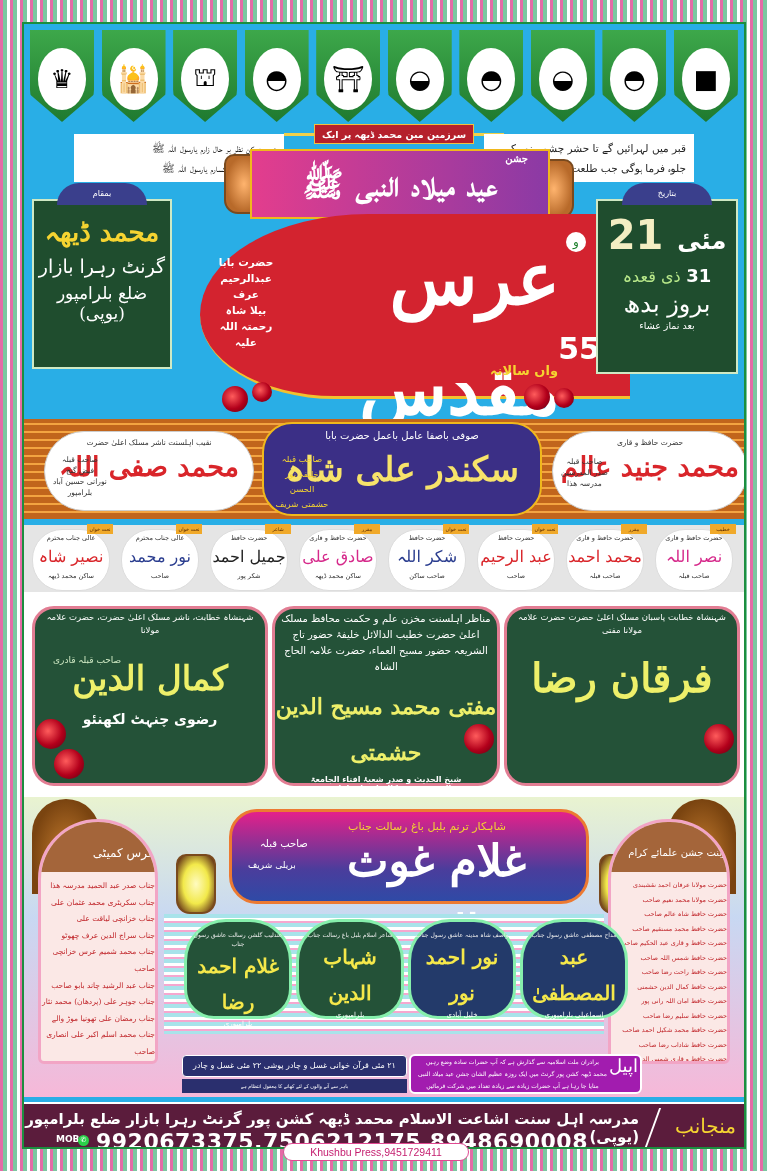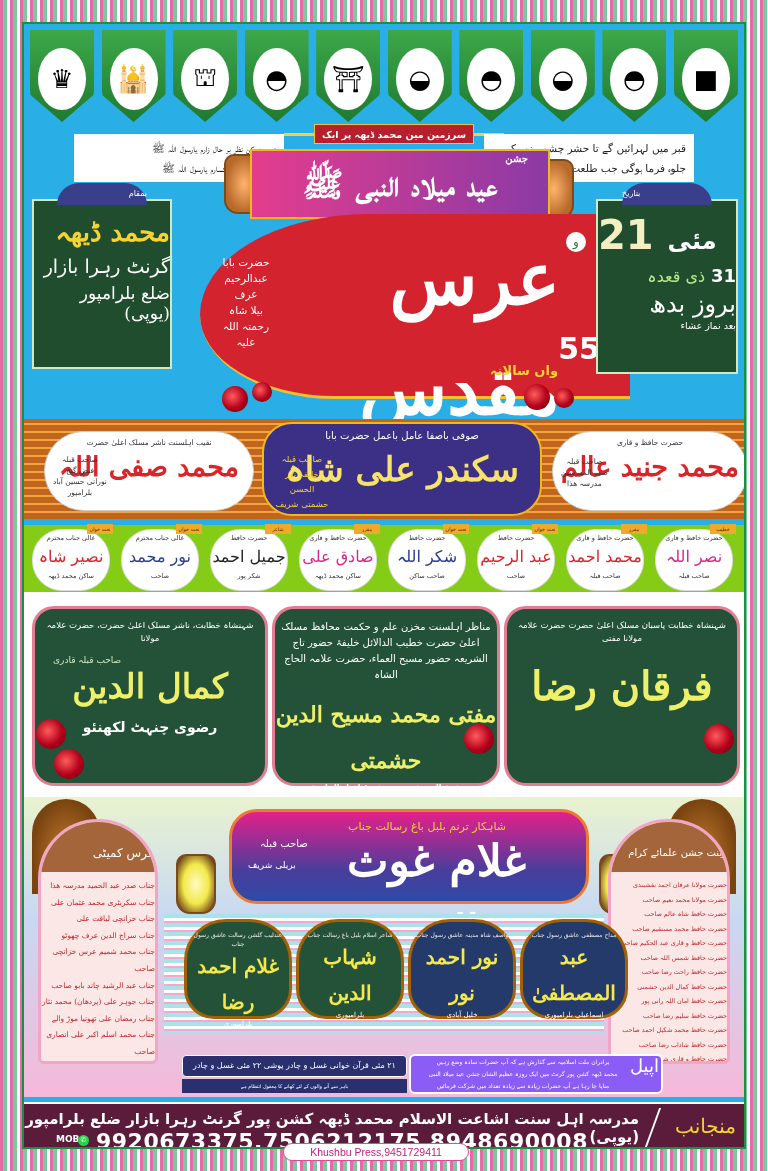--- a/index.html
+++ b/index.html
@@ -18,25 +18,25 @@
 .tagline{position:absolute;top:100px;left:290px;width:160px;height:20px;background:#b5202c;color:#fff;font-size:9.5px;font-weight:bold;text-align:center;line-height:20px;border:1px solid #f0c040}
 .tag-bar{position:absolute;top:109px;left:260px;width:220px;height:3px;background:#f0d04a}
 
 .milad{position:absolute;top:125px;left:226px;width:300px;height:70px;background:linear-gradient(90deg,#e33d8d,#8b3aa5);border:2px solid #f0b81c;color:#fff;font-size:34px;font-weight:bold;text-align:center;line-height:66px;font-family:"DejaVu Serif",serif}
 .milad small{position:absolute;top:2px;right:20px;font-size:10px;line-height:12px}
 .lantern{position:absolute;width:40px;height:60px;background:radial-gradient(ellipse at 50% 50%,#ffb46e,#b86a2a 70%);border-radius:10px 10px 14px 14px;border:2px solid #7a4a1e;font-size:0}
 
 .urs{position:absolute;top:190px;left:176px;width:430px;height:185px;background:#d3232f;border-radius:200px 40px 0 160px/120px 40px 0 100px;border-bottom:3px solid #f3c12f}
 .urs-title{position:absolute;right:70px;top:10px;font-size:72px;color:#fff;font-weight:bold;font-family:"DejaVu Serif",serif;line-height:110px}
 .urs-vao{position:absolute;right:44px;top:18px;width:20px;height:20px;border-radius:50%;background:#fff;color:#1a7f2a;font-size:12px;text-align:center;line-height:20px}
-.urs-side{position:absolute;left:6px;top:40px;width:80px;color:#fff;font-size:10.5px;font-weight:normal;text-align:center;line-height:16px}
+.urs-side{position:absolute;left:6px;top:40px;width:80px;color:#fff;font-size:10.5px;font-weight:bold;text-align:center;line-height:16px}
 .urs-num{position:absolute;right:30px;bottom:30px;font-size:30px;color:#fff;font-weight:bold}
 .urs-annual{position:absolute;right:72px;bottom:18px;font-size:13px;color:#f5d431;font-weight:bold}
 
-.panel-green{position:absolute;background:#1f4d2e;border:2px solid #cfe9c4;color:#fff;}
+.panel-green{position:absolute;background:#1f4d2e;border:2px solid #cfe9c4;color:#fff;text-align:center}
 .panel-cap{position:absolute;left:50%;transform:translateX(-50%);top:-18px;width:90px;height:22px;background:#3a3f8c;border-radius:40px 40px 0 0;color:#fff;font-size:8px;line-height:22px}
 .place .l1{font-size:26px;color:#f5d431;font-weight:bold;margin-top:16px;font-family:"DejaVu Serif",serif}
 .place .l2{font-size:19px;margin-top:8px;font-family:"DejaVu Serif",serif}
 .place .l3{font-size:17px;margin-top:6px;font-family:"DejaVu Serif",serif}
 .date .day{font-size:40px;font-weight:bold;color:#f4eec2;margin-top:12px;line-height:44px}
 .date .day span{color:#fff;font-size:24px}
 .date .hij{font-size:18px;margin-top:2px}
 .date .hij span{color:#b8e88a;font-size:16px}
 .date .wd{font-size:24px;margin-top:4px;font-family:"DejaVu Serif",serif}
 .date .af{font-size:9.5px;margin-top:2px}
@@ -47,53 +47,53 @@
  repeating-linear-gradient(0deg,#c1651c 0 6px,#f3a441 6px 8px),#c46a1c}
 .cloud{position:absolute;background:#fff;border-radius:40px;border:1px solid #ccc;text-align:center}
 .cloud .sm{font-size:7.5px;color:#333;margin-top:6px}
 .cloud .big{font-size:27px;font-weight:bold;color:#d9252a;font-family:"DejaVu Serif",serif;line-height:40px}
 .cloud .side{position:absolute;font-size:7.5px;color:#333;line-height:11px}
 .center-blue{position:absolute;left:238px;top:3px;width:280px;height:94px;background:#3b2f86;border:2px solid #f0b81c;border-radius:30px;color:#fff;text-align:center}
 .center-blue .sm{font-size:10px;margin-top:6px}
 .center-blue .big{font-size:34px;color:#f7e36a;font-weight:bold;font-family:"DejaVu Serif",serif;line-height:56px}
 .center-blue .side{position:absolute;left:10px;top:28px;font-size:8.5px;line-height:15px;color:#f5d431;text-align:center;width:56px}
 
-.purple-row{position:absolute;left:0;right:0;top:498px;height:70px;background:#84cc16;border-top:3px solid #29aee6}
+.purple-row{position:absolute;left:0;right:0;top:498px;height:70px;background:#e5e5e5;border-top:3px solid #29aee6}
 .pill{position:absolute;top:4px;width:78px;height:62px;background:#fff;border-radius:30px;text-align:center;border:1px solid #ddd}
 .pill .t{font-size:6.5px;color:#333;margin-top:4px}
 .pill .n{font-size:16px;font-weight:normal;font-family:"DejaVu Serif",serif;line-height:30px}
 .pill .b{font-size:6.5px;color:#333}
 .pill .badge{position:absolute;right:-4px;top:-6px;width:26px;height:10px;background:#f0a92a;font-size:5px;line-height:10px;color:#5a2a00}
 
 .white-zone{position:absolute;left:0;right:0;top:568px;height:205px;background:#fff}
 .tri{position:absolute;top:582px;width:236px;height:180px;background:#245238;border:3px solid #e27d93;border-radius:22px;color:#fff;text-align:center}
-.tri .sm{font-size:8.5px;margin-top:10px;line-height:13px;padding:0 6px}
+.tri .sm{font-size:8.5px;margin-top:2px;line-height:13px;padding:0 6px}
 .tri .big{font-size:34px;font-weight:bold;color:#eef06a;font-family:"DejaVu Serif",serif;line-height:66px;margin-top:8px}
 .tri .sub{font-size:14px;font-weight:bold;margin-top:0}
 .tri .rt{position:absolute;top:46px;left:18px;font-size:9px;color:#cfe9c4}
 
 .lower{position:absolute;left:0;right:0;top:773px;height:300px;background:linear-gradient(180deg,#e9f3d0 0,#c8d8f2 40%,#f6b8d8 100%)}
 .dome-bg{position:absolute;width:68px;height:95px;background:radial-gradient(ellipse at 50% 60%,#c37b2f,#7a4410 70%);border-radius:40px 40px 0 0}
 .committee{position:absolute;top:795px;width:120px;height:245px;background:#fbe8e6;border:3px solid #f2a5c5;border-radius:60px 60px 6px 6px;text-align:right;overflow:hidden}
 .committee .hdr{height:50px;background:#a4653a;color:#fff;font-size:12px;line-height:62px;border-radius:60px 60px 0 0}
 .committee ul{list-style:none;font-size:7.5px;color:#c0252a;line-height:16.6px;margin-top:6px;font-family:"DejaVu Serif",serif}
 .committee.zinat ul{font-size:6.4px;line-height:14.5px}
 .ghazali{position:absolute;left:205px;top:785px;width:360px;height:95px;background:linear-gradient(180deg,#e4208a,#4a3d9c 65%,#2f4aa6);border:3px solid #ec7a32;border-radius:28px;color:#fff}
 .ghazali .sm{position:absolute;top:8px;right:80px;font-size:11px;color:#f5d431}
 .ghazali .big{position:absolute;right:60px;top:14px;font-size:44px;font-weight:bold;font-family:"DejaVu Serif",serif;line-height:70px}
 .ghazali .qib{position:absolute;left:28px;top:26px;font-size:10px}
 .ghazali .loc{position:absolute;left:16px;top:48px;font-size:9px}
 .stripes{position:absolute;left:140px;right:140px;top:890px;height:120px;background:repeating-linear-gradient(180deg,#a8e3ea 0 4px,#fff 4px 7px,#f6a7cf 7px 9px)}
-.badge-oct{position:absolute;top:895px;width:108px;height:100px;border:3px solid #a16207;border-radius:42px 42px 30px 30px;text-align:center;color:#fff}
+.badge-oct{position:absolute;top:895px;width:108px;height:100px;border:3px solid #86efac;border-radius:42px 42px 30px 30px;text-align:center;color:#fff}
 .badge-oct .sm{font-size:6px;line-height:9px;margin-top:8px;color:#eee}
 .badge-oct .big{font-size:20px;color:#f5e84a;font-weight:bold;font-family:"DejaVu Serif",serif;line-height:36px}
 .badge-oct .b{font-size:7px}
 .note1{position:absolute;left:158px;top:1031px;width:225px;height:22px;background:#2a2f6e;border:1px solid #fff;color:#fff;font-size:8px;line-height:20px;text-align:center;border-radius:4px}
 .note2{position:absolute;left:158px;top:1055px;width:225px;height:14px;background:#2a2f6e;color:#fff;font-size:5px;line-height:14px;text-align:center}
-.appeal{position:absolute;left:385px;top:1030px;width:254px;height:40px;background:#8b5cf6;border:2px solid #fff;border-radius:6px;color:#fff;font-size:6px;line-height:12px;text-align:center;padding-right:26px}
+.appeal{position:absolute;left:385px;top:1030px;width:233px;height:40px;background:#a21caf;border:2px solid #fff;border-radius:6px;color:#fff;font-size:6px;line-height:12px;text-align:center;padding-right:26px}
 .appeal .ttl{position:absolute;right:2px;top:4px;font-size:18px;font-family:"DejaVu Serif",serif}
 
 .footer{position:absolute;left:0;right:0;top:1078px;height:58px;background:#5b1c3c;border-top:2px solid #fff}
 .footer .addr{position:absolute;right:105px;top:6px;color:#fff;font-size:15px;font-weight:bold}
 .footer .mob{position:absolute;left:32px;top:30px;color:#fff;font-size:9px;font-weight:bold}
 .footer .wa{position:absolute;left:54px;top:31px;width:11px;height:11px;border-radius:50%;background:#2bd14a;color:#fff;font-size:7px;line-height:11px;text-align:center}
 .footer .phones{position:absolute;left:72px;top:25px;color:#fff;font-size:22px;font-weight:bold;letter-spacing:.5px;font-family:"DejaVu Sans",sans-serif}
 .footer .slash{position:absolute;right:92px;top:4px;width:2px;height:50px;background:#fff;transform:skewX(-20deg)}
 .footer .by{position:absolute;right:8px;top:10px;color:#f5d431;font-size:20px;font-family:Liberation Sans, sans-serif}
 .press{position:absolute;left:283px;top:1143px;width:186px;height:18px;background:#fff;border:1px solid #e04a92;border-radius:10px;color:#c41e6f;font-size:10.5px;line-height:16px;text-align:center;font-family:"Liberation Sans",sans-serif}

